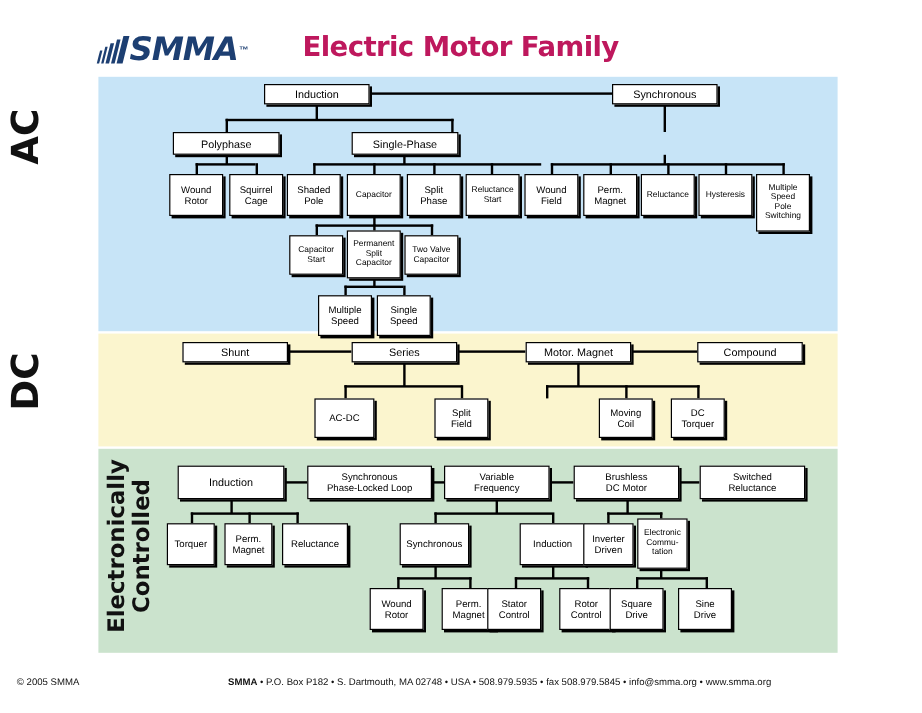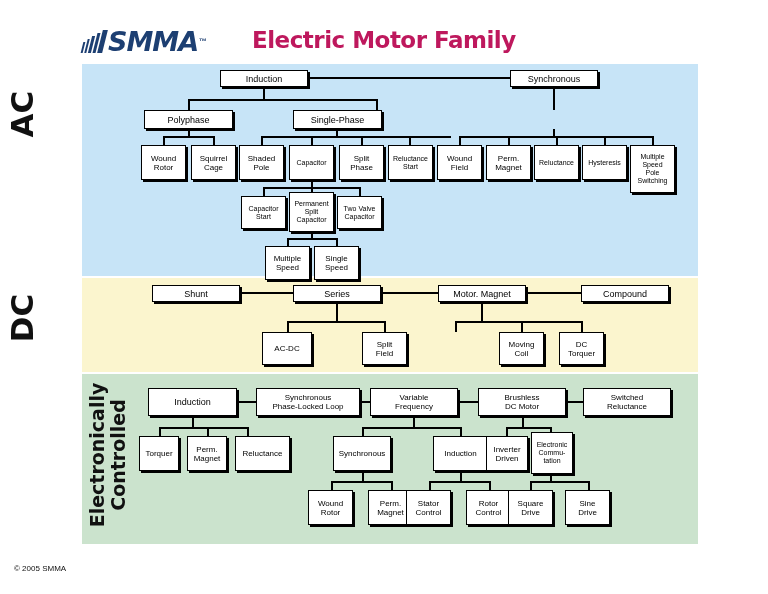--- a/index.html
+++ b/index.html
@@ -328,14 +328,15 @@
   <div class="ln lnv" style="left:530px;top:481px;height:9px;"></div>
   <div class="ln lnv" style="left:588px;top:481px;height:9px;"></div>
   <div class="node f8" style="left:508px;top:490px;width:45px;height:35px;">
       <span class="tx">Square<br>Drive</span>
     </div>
   <div class="node f8" style="left:565px;top:490px;width:45px;height:35px;align-items:center;">
       <span class="tx">Sine<br>Drive</span>
     </div>
 
   <div class="foot" id="foot-left">© 2005 SMMA</div>
+  <div class="foot" id="foot-right"><b>SMMA</b><span> • P.O. Box P182 • S. Dartmouth, MA 02748 • USA • 508.979.5935 • fax 508.979.5845 • info@smma.org • www.smma.org</span></div>
 
 </div>
 
 </body></html>

